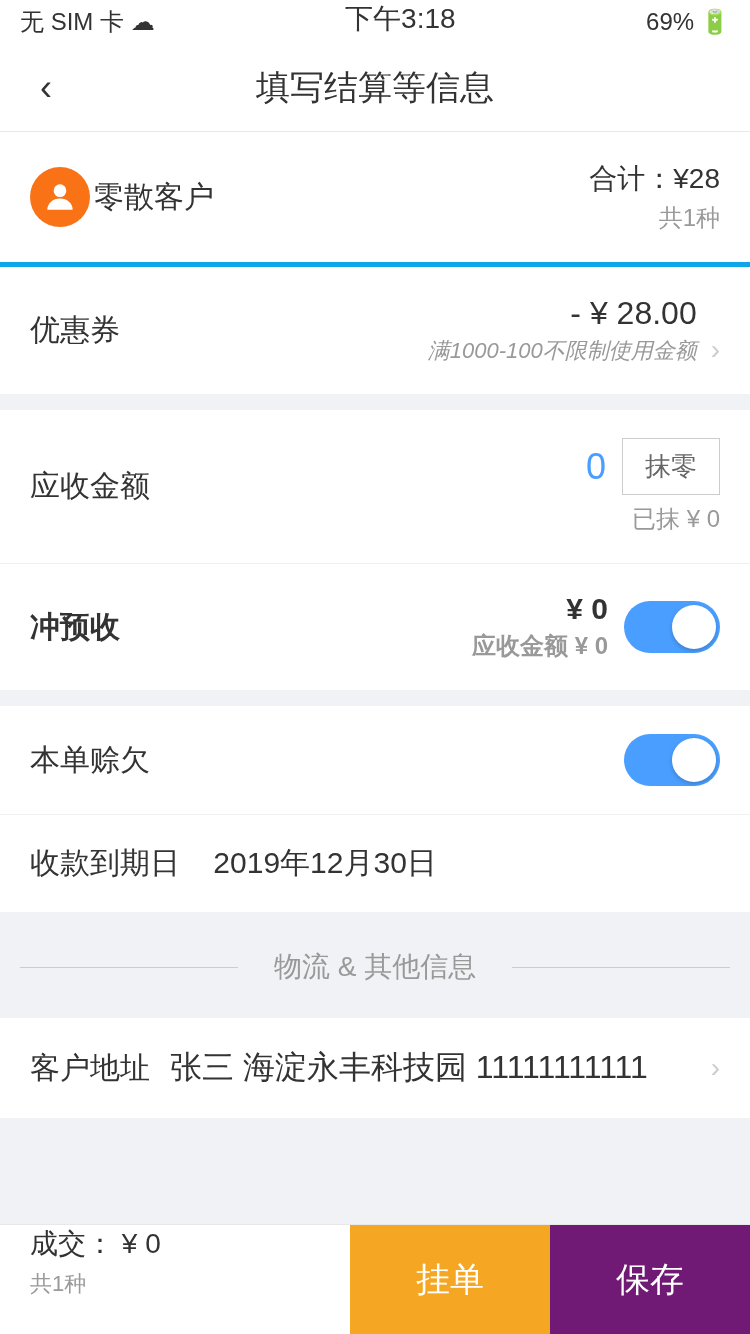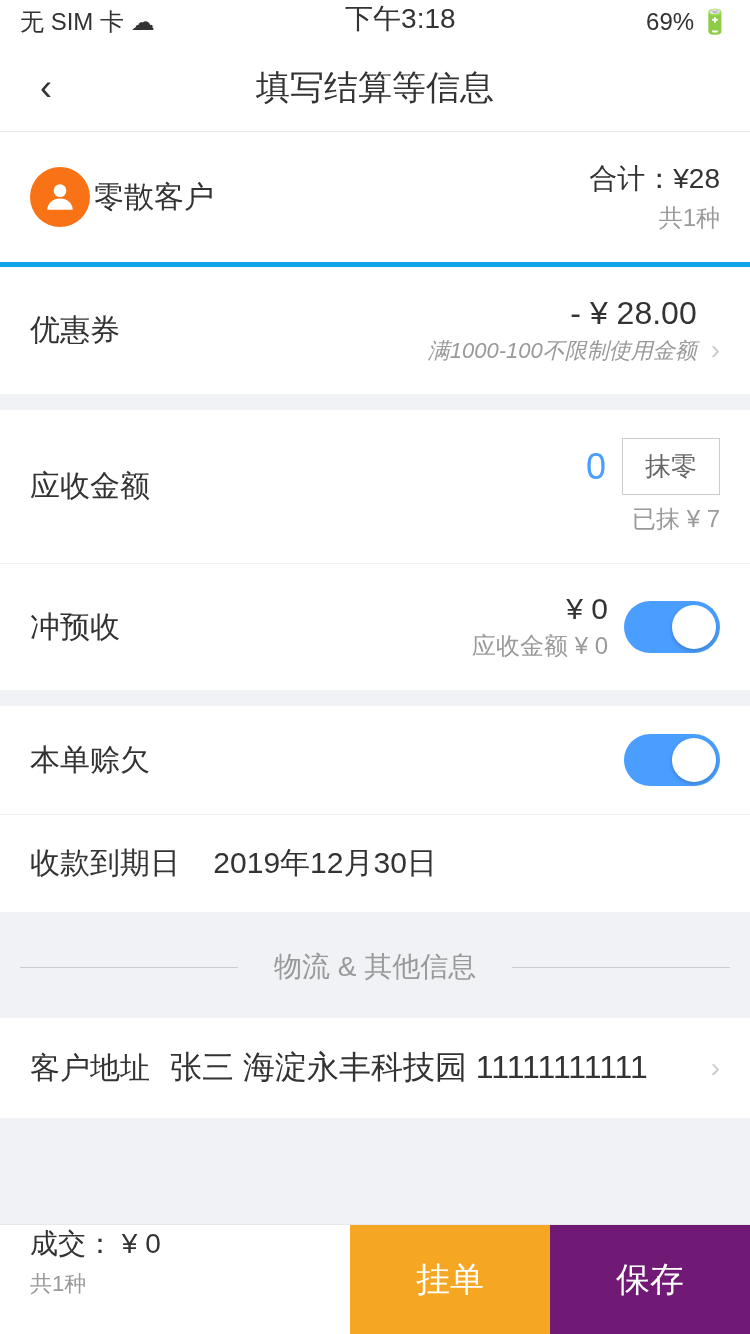--- a/index.html
+++ b/index.html
@@ -110,21 +110,21 @@
       margin-bottom: 16px;
     }
     .form-row {
       display: flex;
       align-items: center;
       justify-content: space-between;
       padding: 28px 30px;
       border-bottom: 1px solid #f0f0f0;
       min-height: 100px;
     }
-    .form-row:last-child { border-bottom: none; }
+    .form-row:last-child { border-bottom: none; font-weight: bold; }
     .form-label { font-size: 30px; color: #333; }
     .form-right { display: flex; align-items: center; gap: 16px; }
 
     .amount-input {
       font-size: 36px;
       color: #4a9eff;
       min-width: 40px;
       text-align: right;
     }
     .round-zero-btn {
@@ -311,21 +311,21 @@
   </div>
 
   <div class="form-section">
     <div class="form-row">
       <span class="form-label">应收金额</span>
       <div style="display:flex; flex-direction:column; align-items:flex-end; gap:8px;">
         <div class="form-right">
           <span class="amount-input">0</span>
           <button class="round-zero-btn">抹零</button>
         </div>
-        <span class="already-zero">已抹  ¥ 7</span>
+        <span class="already-zero">已抹  ¥ 0</span>
       </div>
     </div>
 
     <div class="form-row">
       <span class="form-label">冲预收</span>
       <div class="form-right">
         <div class="chong-right">
           <div class="chong-amount">¥ 0</div>
           <div class="chong-due">应收金额 ¥ 0</div>
         </div>

